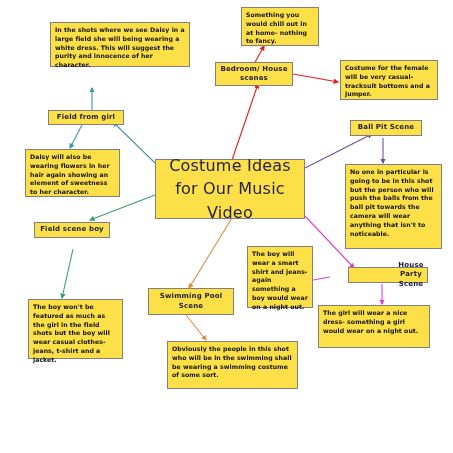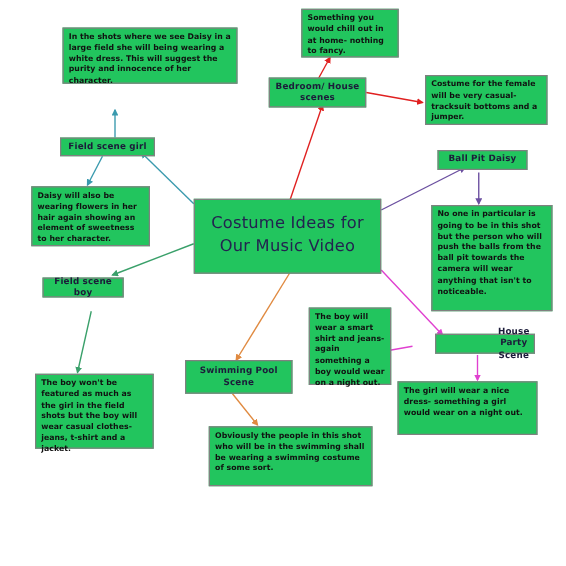--- a/index.html
+++ b/index.html
@@ -19,33 +19,33 @@
     position: absolute;
     left: 0;
     top: 0;
     width: 453px;
     height: 453px;
     pointer-events: none;
   }
   .node {
     position: absolute;
     box-sizing: border-box;
-    background: #22c55e;
+    background: #fde047;
     border: 1px solid #808080;
     color: #1a1a2e;
     display: flex;
     align-items: center;
     justify-content: center;
     text-align: center;
     z-index: 5;
   }
   .central {
     border: 1px solid #808080;
     color: #232350;
-    font-size: 13px;
+    font-size: 16px;
     line-height: 1.45;
     letter-spacing: 0.2px;
   }
   .branch {
     font-size: 7px;
     line-height: 1.35;
     letter-spacing: 0.15px;
     color: #1c1c3a;
     font-weight: 600;
   }
@@ -116,29 +116,29 @@
 
   <div class="node central" style="left:155px; top:159px; width:150px; height:60px;">
     <span>Costume Ideas for Our Music Video</span>
   </div>
 
   <div class="node branch" style="left:215px; top:62px; width:78px; height:24px;">
     <span>Bedroom/ House scenes</span>
   </div>
 
   <div class="node branch" style="left:48px; top:110px; width:76px; height:15px;">
-    <span>Field scene girl</span>
+    <span>Field from girl</span>
   </div>
 
-  <div class="node branch" style="left:34px; top:222px; width:65px; height:16px;">
+  <div class="node branch" style="left:34px; top:222px; width:76px; height:16px;">
     <span>Field scene boy</span>
   </div>
 
   <div class="node branch" style="left:350px; top:120px; width:72px; height:16px;">
-    <span>Ball Pit Daisy</span>
+    <span>Ball Pit Scene</span>
   </div>
 
   <div class="node branch" style="left:348px; top:267px; width:80px; height:16px;padding-left:46px;">
     <span>House Party Scene</span>
   </div>
 
   <div class="node branch" style="left:148px; top:288px; width:86px; height:27px;">
     <span>Swimming Pool Scene</span>
   </div>
 

